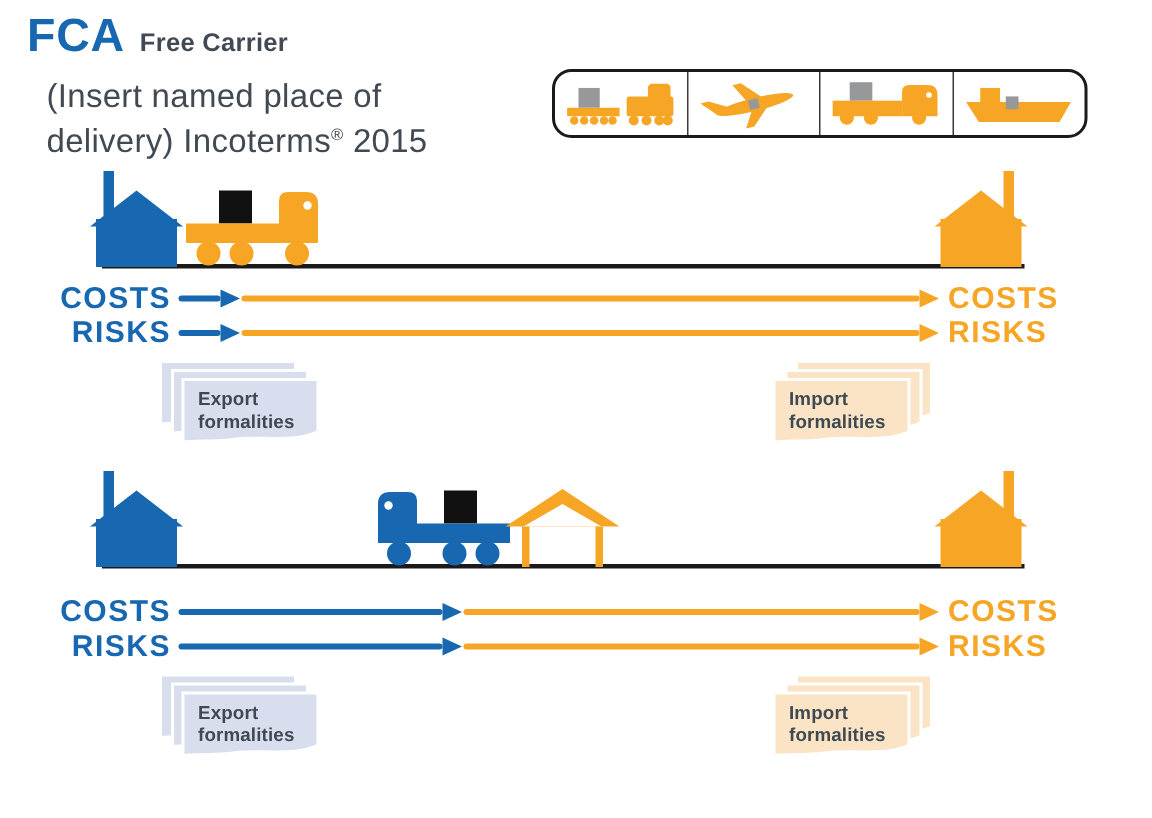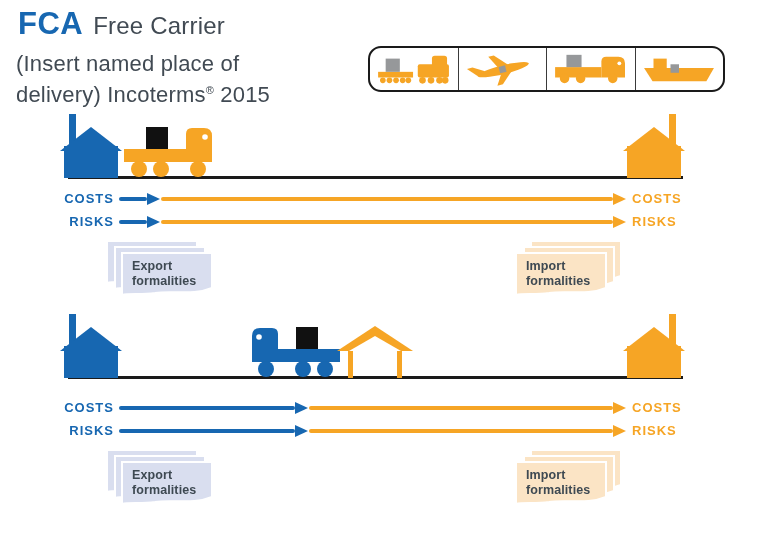--- a/index.html
+++ b/index.html
@@ -5,22 +5,22 @@
   html,body{margin:0;padding:0;background:#fff;}
   #canvas{
     position:relative;width:768px;height:545px;background:#fff;overflow:hidden;
     font-family:"Liberation Sans",sans-serif;
   }
   .abs{position:absolute;}
 
   
   .title-row{left:18px;top:6px;display:flex;align-items:baseline;gap:10px;}
   .acronym{font-size:31px;font-weight:800;color:var(--blue);letter-spacing:.5px;}
-  .term{font-size:24px;font-weight:400;color:var(--dark);letter-spacing:.2px;}
-  .subtitle{left:16px;top:51px;font-size:22px;line-height:26px;color:var(--dark);letter-spacing:.2px;}
+  .term{font-size:17px;font-weight:700;color:var(--dark);letter-spacing:.2px;}
+  .subtitle{left:31px;top:51px;font-size:22px;line-height:26px;color:var(--dark);letter-spacing:.2px;}
   .reg{font-size:11px;vertical-align:super;}
 
   
   .modes-box{
     left:368px;top:46px;width:353px;height:42px;
     border:2.5px solid #1a1a1a;border-radius:13px;background:#fff;
     display:flex;align-items:stretch;
   }
   .mode-cell{flex:1;display:flex;align-items:center;justify-content:center;border-right:1.8px solid #3a3a3a;}
   .mode-cell:last-child{border-right:none;}
@@ -35,21 +35,21 @@
   
   .ground{height:3.5px;background:var(--ground);}
 
   
   .arrow-line{position:absolute;height:4px;border-radius:2px;}
   .line-blue{background:var(--blue);}
   .line-orange{background:var(--orange);}
   .arrow-head{position:absolute;width:0;height:0;border-style:solid;border-width:6.5px 0 6.5px 13px;border-color:transparent;}
   .head-blue{border-left-color:var(--blue);}
   .head-orange{border-left-color:var(--orange);}
-  .flow-label{position:absolute;font-size:13px;font-weight:700;letter-spacing:1px;line-height:18px;}
+  .flow-label{position:absolute;font-size:20px;font-weight:700;letter-spacing:1px;line-height:18px;}
   .lbl-blue{color:var(--blue);text-align:right;width:86px;}
   .lbl-orange{color:var(--orange);}
 
   
   .doc-stack{position:absolute;width:110px;height:60px;}
   .sheet{position:absolute;width:92px;height:46px;overflow:visible;}
   .sheet-label{
     position:absolute;font-size:12.5px;font-weight:600;line-height:15px;
     color:var(--doc_text);width:76px;letter-spacing:.1px;
   }

